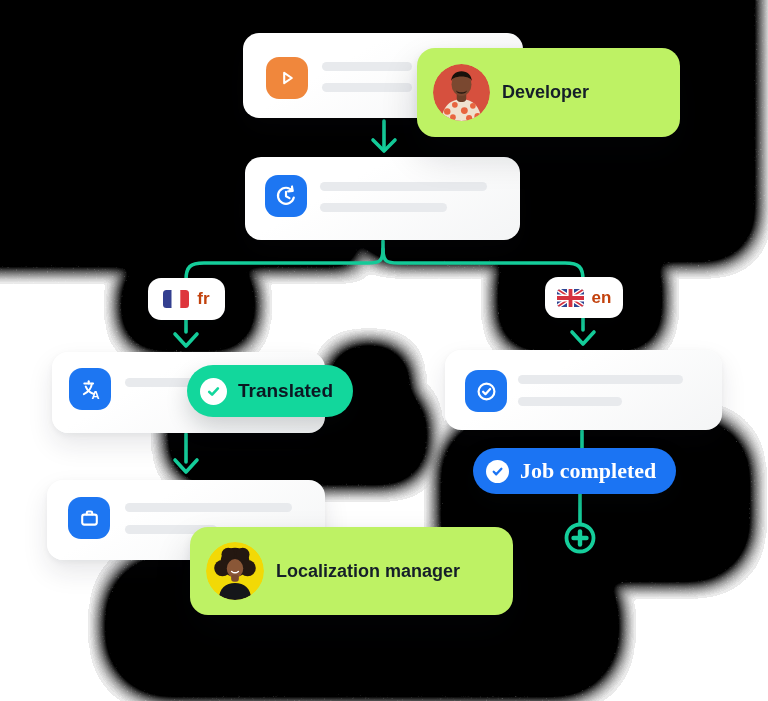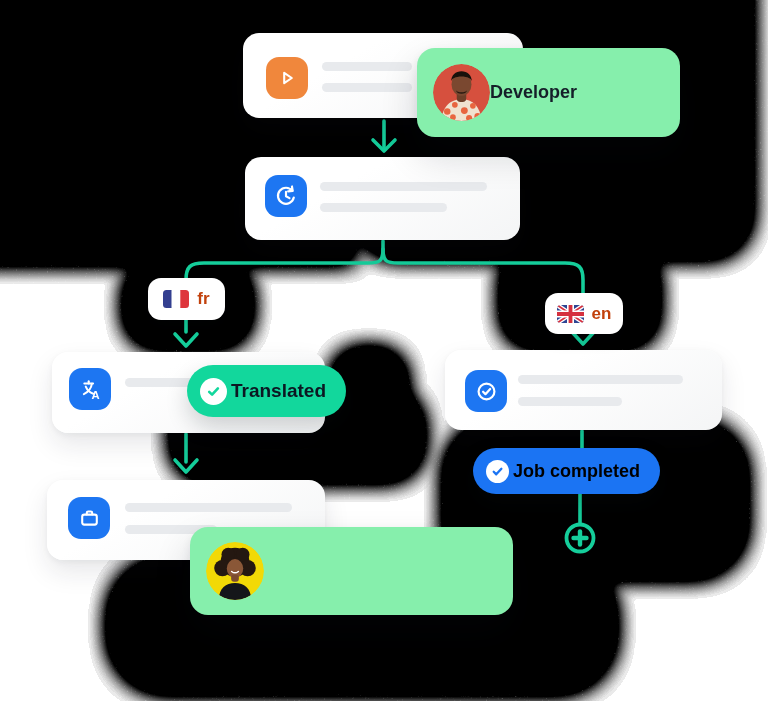--- a/index.html
+++ b/index.html
@@ -33,38 +33,38 @@
   .lang-badge{
     background:#ffffff;border-radius:13px;
     box-shadow:0 6px 16px rgba(10,15,25,.12);
     display:flex;align-items:center;justify-content:center;gap:8px;
   }
   .lang-badge .lang-label{font-size:17px;font-weight:600;color:#c2410c;}
   .flag{border-radius:3.5px;overflow:hidden;box-shadow:inset 0 0 0 1px rgba(0,0,0,.08);}
 
   
   .status-badge{
-    display:flex;align-items:center;gap:4px;
+    display:flex;align-items:center;gap:11px;
     border-radius:27px;padding:0 20px 0 13px;
     box-shadow:0 10px 22px rgba(10,20,30,.18);
   }
   .status-badge.green{background:#12D79C;}
   .status-badge.blue{background:#1B74F3;}
   .badge-check{
     background:#ffffff;border-radius:50%;
     display:flex;align-items:center;justify-content:center;flex:0 0 auto;
   }
   .status-badge.green .badge-text{font-size:19px;font-weight:700;color:#0c1722;}
-  .status-badge.blue .badge-text{font-size:18px;font-weight:700;color:#000000;}
+  .status-badge.blue .badge-text{font-size:22px;font-weight:700;color:#ffffff;font-family:Liberation Serif, serif;}
 
   
   .callout{
-    background:#86efac;border-radius:18px;
+    background:#bef264;border-radius:18px;
     box-shadow:0 18px 36px rgba(10,16,32,.16), 0 4px 10px rgba(10,16,32,.08);
-    display:flex;align-items:center;gap:0;padding:0 18px 0 16px;
+    display:flex;align-items:center;gap:12px;padding:0 18px 0 16px;
   }
   .avatar{border-radius:50%;overflow:hidden;flex:0 0 auto;}
   .callout-title{font-size:18px;font-weight:700;color:#151e29;line-height:1.25;}
   .callout-sub{font-size:15.5px;color:#646c76;line-height:1.35;margin-top:3px;}
 </style>
 </head>
 <body>
 
 <div class="stage">
 
@@ -172,21 +172,21 @@
     <span class="flag" style="width:26px;height:18px;">
       <svg width="26" height="18" viewBox="0 0 26 18">
         <rect x="0" y="0" width="8.7" height="18" fill="#333F90"></rect>
         <rect x="8.7" y="0" width="8.6" height="18" fill="#ffffff"></rect>
         <rect x="17.3" y="0" width="8.7" height="18" fill="#DE353C"></rect>
       </svg>
     </span>
     <span class="lang-label">fr</span>
   </div>
 
-  <div class="lang-badge abs" style="left:545px;top:293px;width:78px;height:41px;">
+  <div class="lang-badge abs" style="left:545px;top:277px;width:78px;height:41px;">
     <span class="flag" style="width:27px;height:18px;">
       <svg width="27" height="18" viewBox="0 0 27 18">
         <defs>
             <clipPath id="ukclip">
               <rect width="27" height="18" rx="3"></rect>
             </clipPath>
           </defs>
         <g clip-path="url(#ukclip)">
           <rect width="27" height="18" fill="#2E4593"></rect>
           <path d="M0,0 L27,18 M27,0 L0,18" stroke="#ffffff" stroke-width="4.4"></path>
@@ -270,16 +270,17 @@
             <circle cx="38" cy="13" r="7"></circle>
           </g>
           <ellipse cx="30" cy="27.5" rx="8.5" ry="9.8" fill="#8a5737"></ellipse>
           <path d="M13,62 C13,48 20,42.5 30,42.5 C40,42.5 47,48 47,62 Z" fill="#15161a"></path>
           <rect x="26" y="34" width="8" height="7" rx="3" fill="#7c4c30"></rect>
           <path d="M26.5,30.5 q3.5,2.8 7,0" stroke="#ffffff" stroke-width="1.5" fill="none" stroke-linecap="round"></path>
         </g>
       </svg>
     </div>
     <div>
+      <div class="callout-title">Localization manager</div>
     </div>
   </div>
 
 </div>
 
 </body></html>

